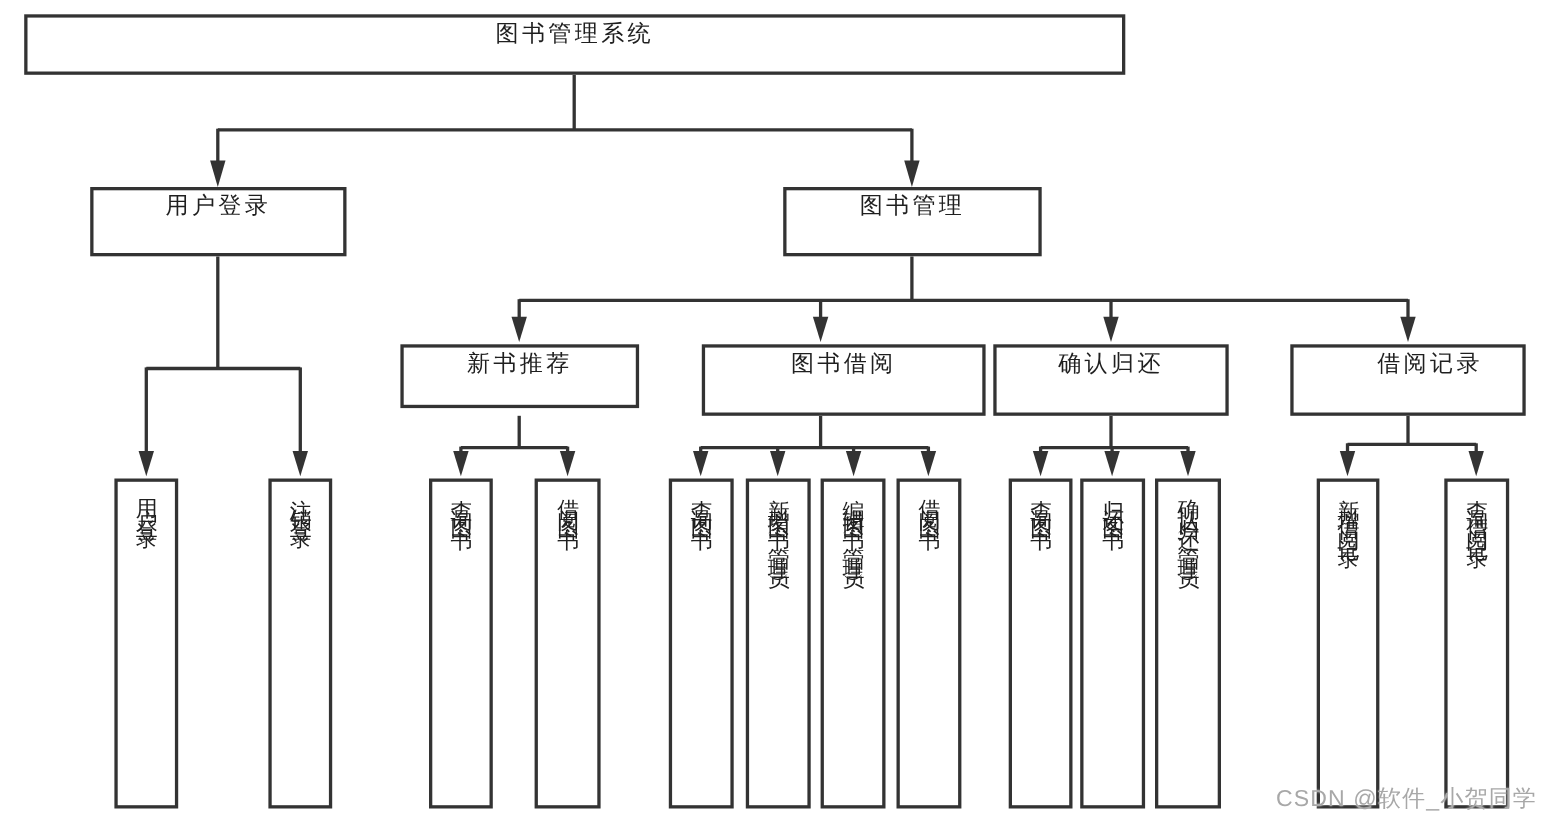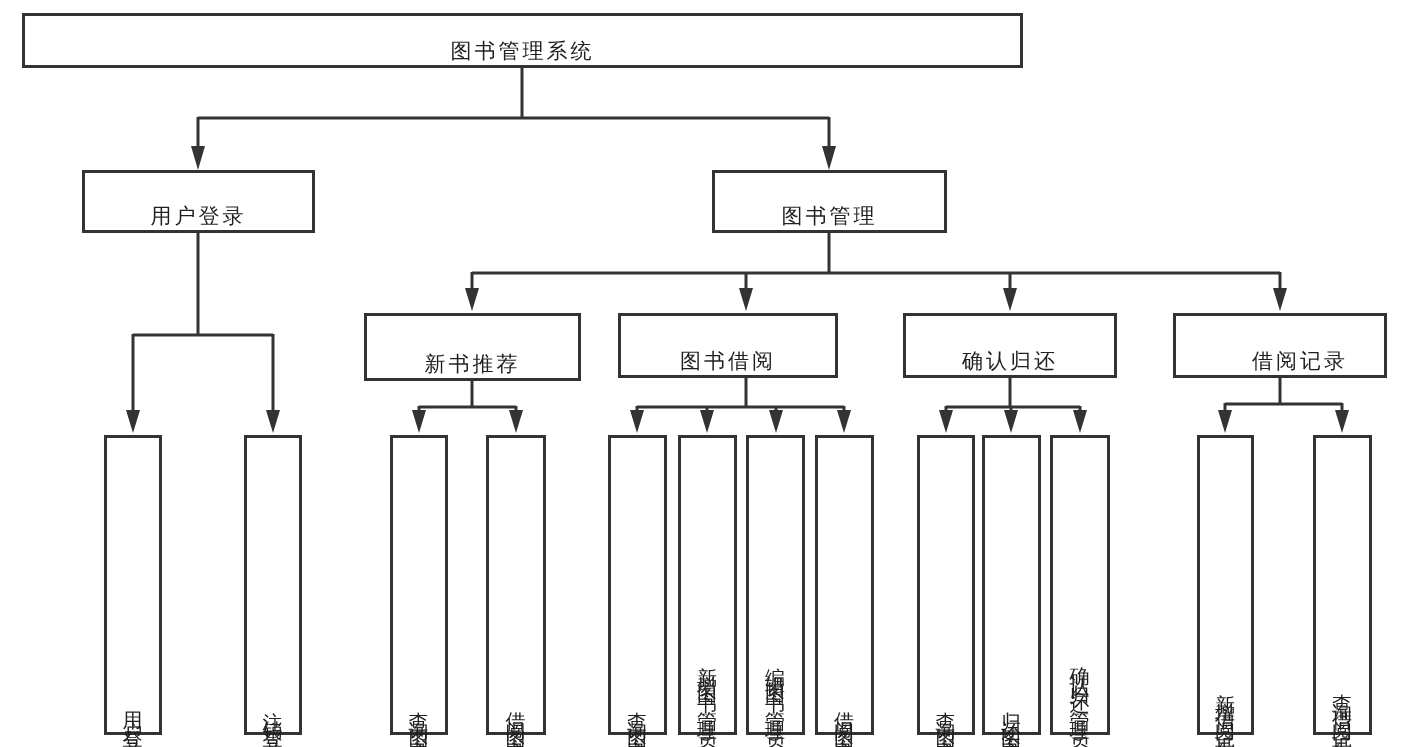--- a/index.html
+++ b/index.html
@@ -9,40 +9,40 @@
     background:#ffffff;
     font-family:"Liberation Sans","DejaVu Sans",sans-serif;
     overflow:hidden;
   }
   #wires{position:absolute;left:0;top:0;width:1405px;height:747px;}
   .node{
     position:absolute;
     background:#ffffff;
     border:3px solid #333333;
     box-sizing:border-box;
-    display:flex;align-items:flex-end;justify-content:center;
+    display:flex;align-items:flex-start;justify-content:center;
     color:#1f1f1f;
   }
   .h-label{font-size:21px;letter-spacing:3px;white-space:nowrap;}
   .leaf .v-label{
     writing-mode:vertical-rl;
     text-orientation:upright;
     font-size:20px;
     letter-spacing:9px;
     line-height:1;
     white-space:nowrap;
   }
   
   .n-root{left:22px;top:13px;width:1001px;height:55px;}
   
   .n-l2-0{left:82px;top:170px;width:233px;height:63px;}
   .n-l2-1{left:712px;top:170px;width:235px;height:63px;}
   
-  .n-l3-0{left:364px;top:313px;width:217px;height:68px;}
-  .n-l3-1{left:618px;top:313px;width:220px;height:65px;}
+  .n-l3-0{left:364px;top:313px;width:217px;height:58px;}
+  .n-l3-1{left:638px;top:313px;width:258px;height:65px;}
   .n-l3-2{left:903px;top:313px;width:214px;height:65px;}
   .n-l3-3{left:1173px;top:313px;width:214px;height:65px;padding-left:40px;}
   
   .leaf{top:435px;height:300px;}
   .n-lf-0{left:104px;width:58px;}
   .n-lf-1{left:244px;width:58px;}
   .n-lf-2{left:390px;width:58px;}
   .n-lf-3{left:486px;width:60px;}
   .n-lf-4{left:608px;width:59px;}
   .n-lf-5{left:678px;width:59px;}
@@ -191,13 +191,14 @@
   <div class="node leaf n-lf-10">
     <span class="v-label">确认归还（管理员）</span>
   </div>
   <div class="node leaf n-lf-11">
     <span class="v-label">新增借阅记录</span>
   </div>
   <div class="node leaf n-lf-12">
     <span class="v-label">查询借阅记录</span>
   </div>
 
+  <div class="watermark">CSDN @软件_小贺同学</div>
 </div>
 
 </body></html>

